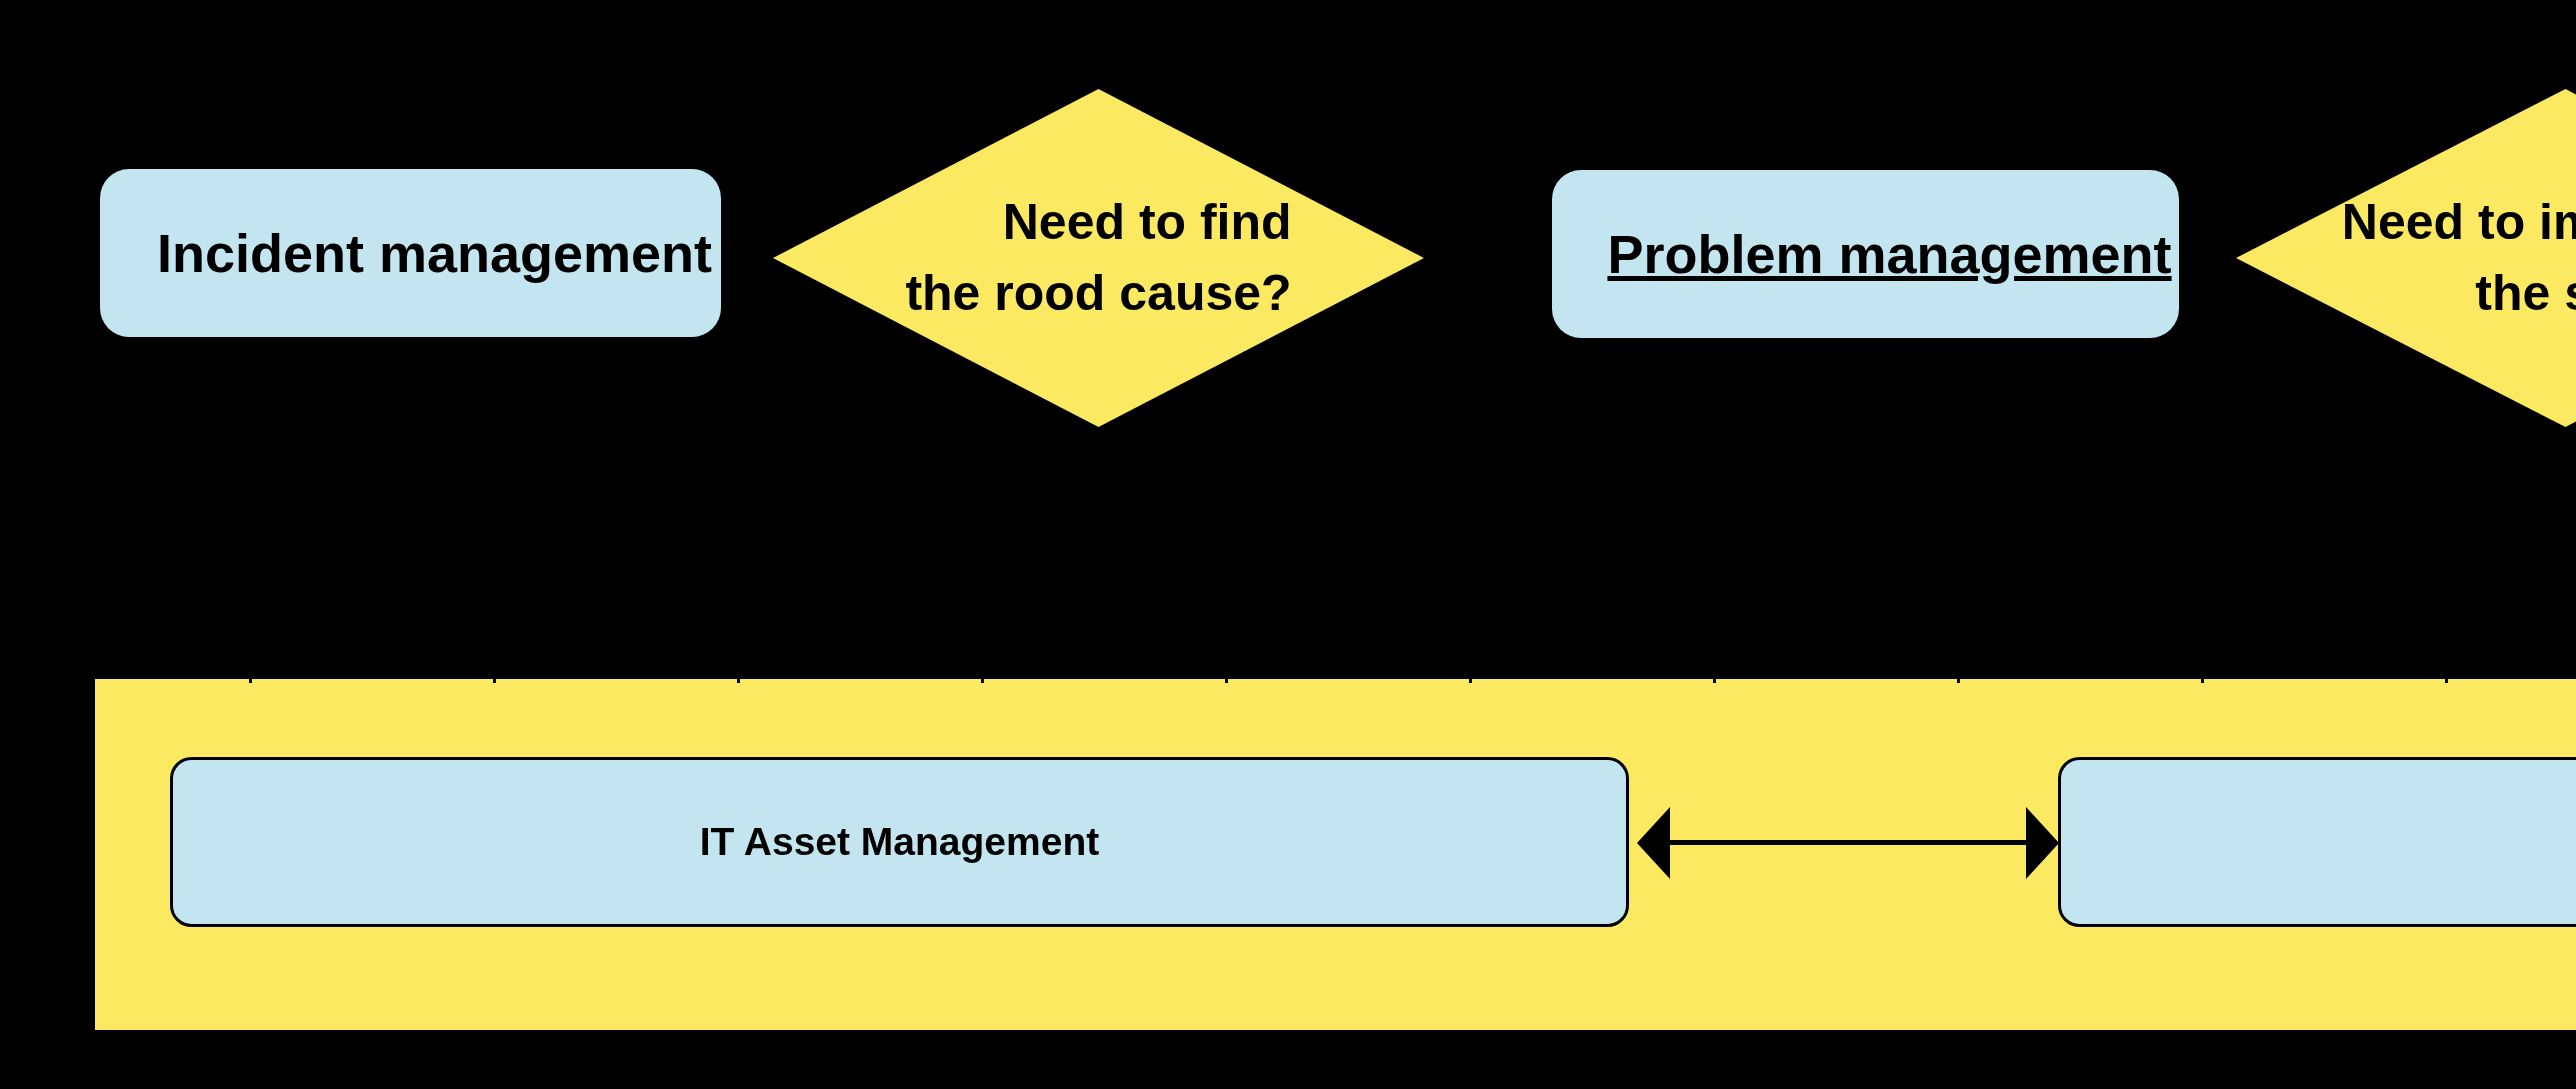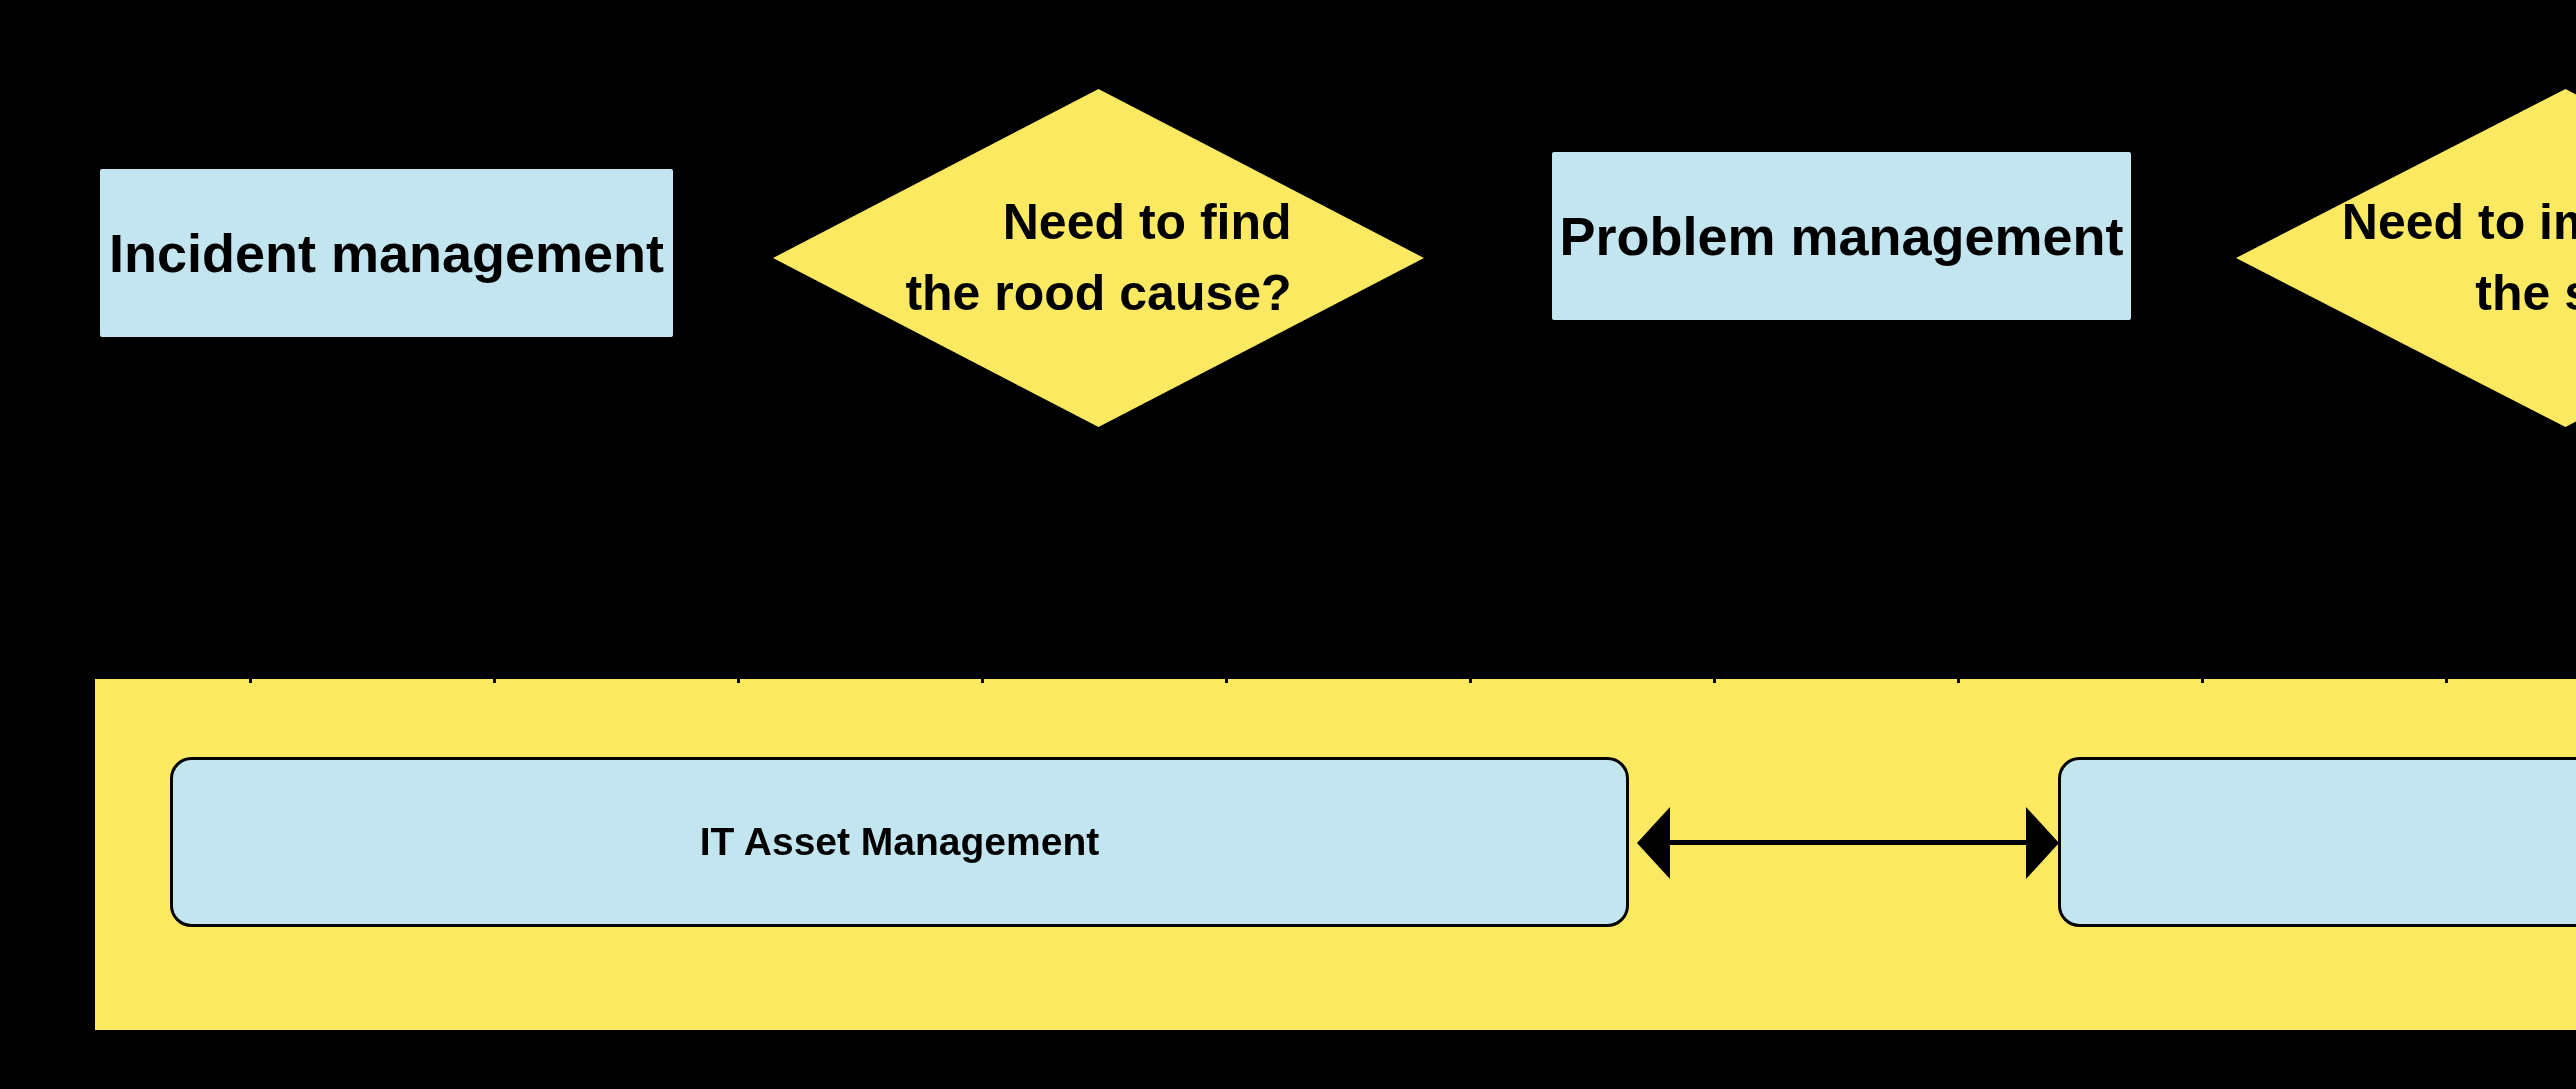--- a/index.html
+++ b/index.html
@@ -13,27 +13,28 @@
     position:relative;
     width:3664px;height:1090px;
     background:var(--bg);
     overflow:hidden;
     font-family:"Liberation Sans", sans-serif;
     color:var(--ink);
   }
   .process{
     position:absolute;
     background:var(--blue);
-    border-radius:2px;
+    border-radius:29px;
     display:flex;align-items:center;justify-content:center;
     font-size:54px;font-weight:600;letter-spacing:0;
     text-align:center;
+    padding-left:48px;
   }
   #box-incident{left:100px;top:169px;width:573px;height:168px;}
-  #box-problem{left:1552px;top:152px;width:579px;height:168px;}
+  #box-problem{left:1552px;top:170px;width:579px;height:168px;text-decoration:underline;}
   .decision{
     position:absolute;
     background:var(--yellow);
     clip-path:polygon(50% 0,100% 50%,50% 100%,0 50%);
     display:flex;align-items:center;justify-content:center;
     text-align:right;
     font-size:50px;font-weight:600;line-height:1.42;
     white-space:pre-line;
   }
   #decision-root{left:773px;top:89px;width:651px;height:338px;}

